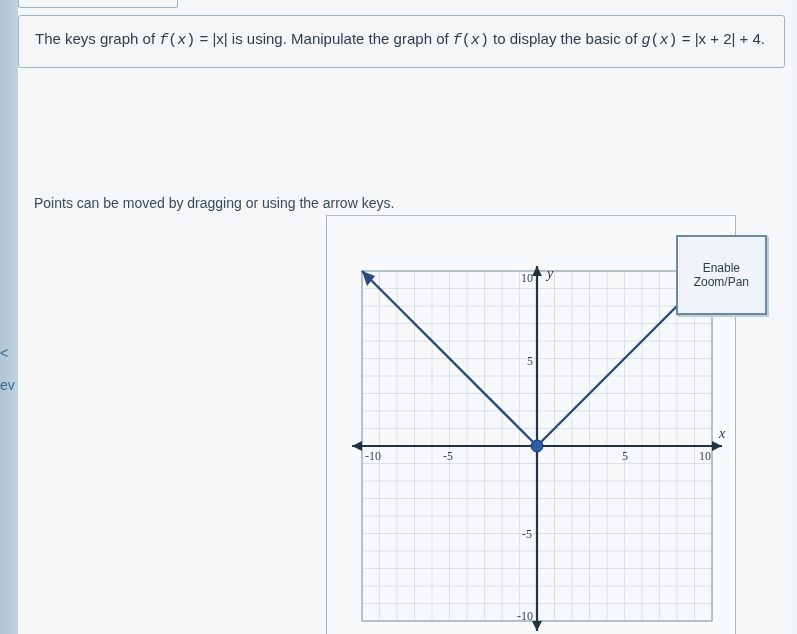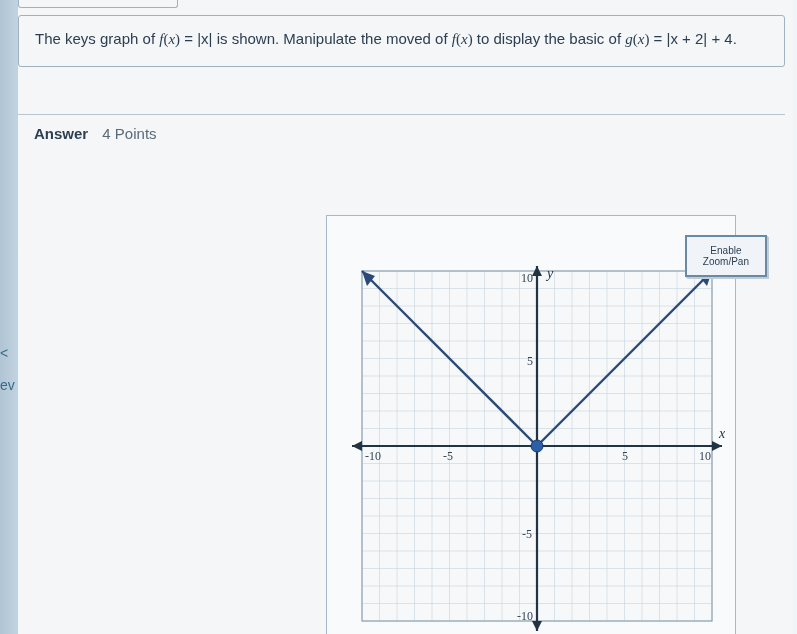--- a/index.html
+++ b/index.html
@@ -68,68 +68,65 @@
       position: absolute;
       top: 215px; left: 308px;
       width: 410px; height: 420px;
       border: 1px solid #a8b8c6;
       background: #f8fafb;
     }
     .enable-btn {
       position: absolute;
       top: 10px; right: -4px;
       transform: translateX(0);
-      padding: 8px 16px;
+      padding: 24px 16px;
       border: 2px solid #6a8aa4;
       background: #f0f4f8;
       color: #2c3e50;
-      font-size: 10px;
+      font-size: 12px;
       cursor: pointer;
       box-shadow: 1px 1px 0 #c0ccd6, 2px 2px 0 #c0ccd6;
     }
     .enable-btn-wrap {
       position: absolute;
       top: 225px; right: 30px;
       z-index: 10;
     }
     .graph-area {
       position: absolute;
       top: 50px; left: 20px; right: 10px; bottom: 0;
     }
     svg.grid { display: block; }
-    .math { font-family: Liberation Serif, serif; font-style: italic; text-align: center; }
+    .math { font-family: Liberation Mono, monospace; font-style: italic; text-align: center; }
     .math .paren { font-style: normal; }
   </style>
 </head>
 <body>
 
 <div class="side-nav">
   <div>&lt;</div>
   <div style="height:6px"></div>
   <div>ev</div>
 </div>
 
 <div class="main-content">
   <div class="top-border-fragment"></div>
 
   <div class="question-box">
     <span>The keys graph of </span>
     <span class="math"><i>f</i><span class="paren">(</span><i>x</i><span class="paren">)</span></span>
-    <span> = |x| is shown. Manipulate the moved of </span>
+    <span> = |x| is using. Manipulate the graph of </span>
     <span class="math"><i>f</i><span class="paren">(</span><i>x</i><span class="paren">)</span></span>
     <span> to display the basic of </span>
     <span class="math"><i>g</i><span class="paren">(</span><i>x</i><span class="paren">)</span></span>
     <span> = |x + 2| + 4.</span>
   </div>
 
-  <div class="answer-header">
-    <span class="answer-label">Answer</span>
-    <span class="points-label">4 Points</span>
-  </div>
-
+
+  <div class="instructions">Points can be moved by dragging or using the arrow keys.</div>
 
   <div class="enable-btn-wrap">
     <button class="enable-btn">Enable Zoom/Pan</button>
   </div>
 
   <div class="graph-container">
     <div class="graph-area">
       <svg class="grid" width="380" height="380" viewBox="0 0 380 380">
 
         <rect x="15" y="5" width="350" height="350" fill="#f6f8fa" stroke="none"></rect>

